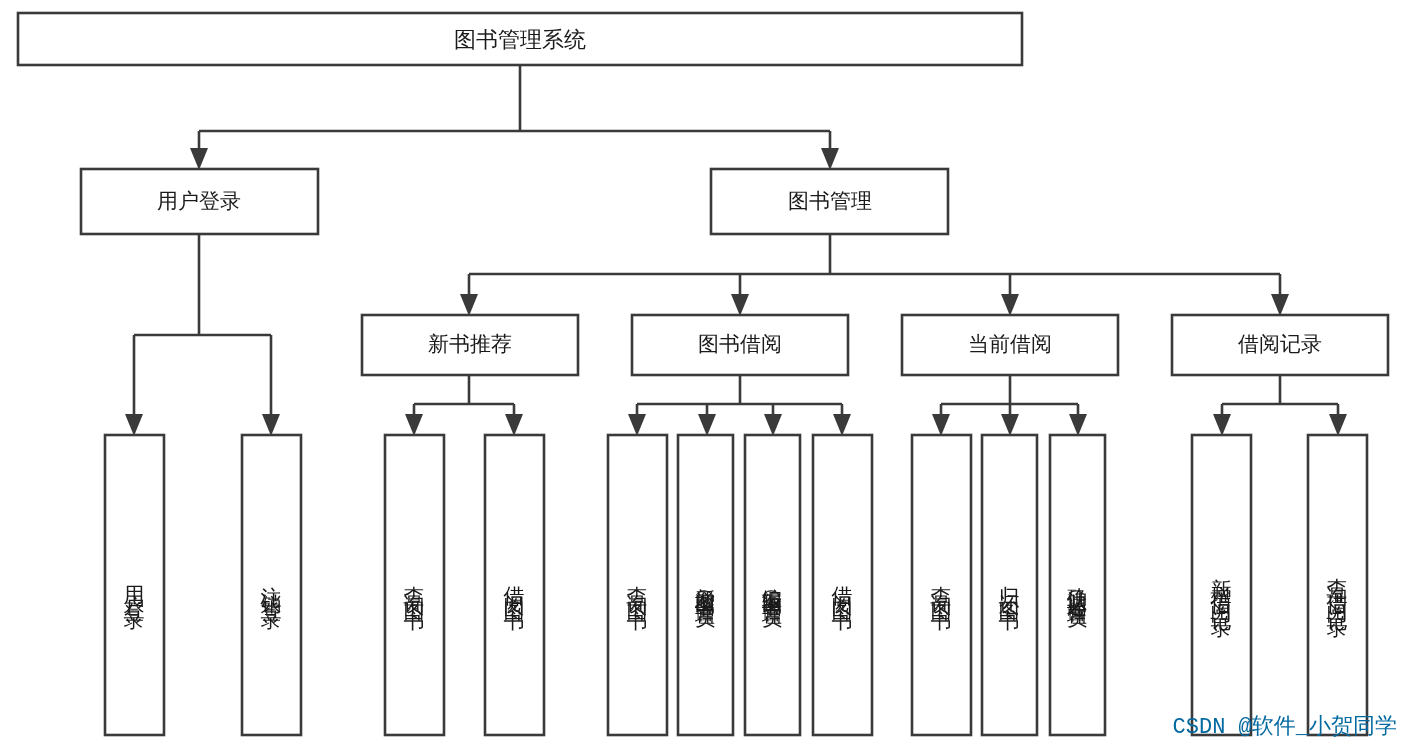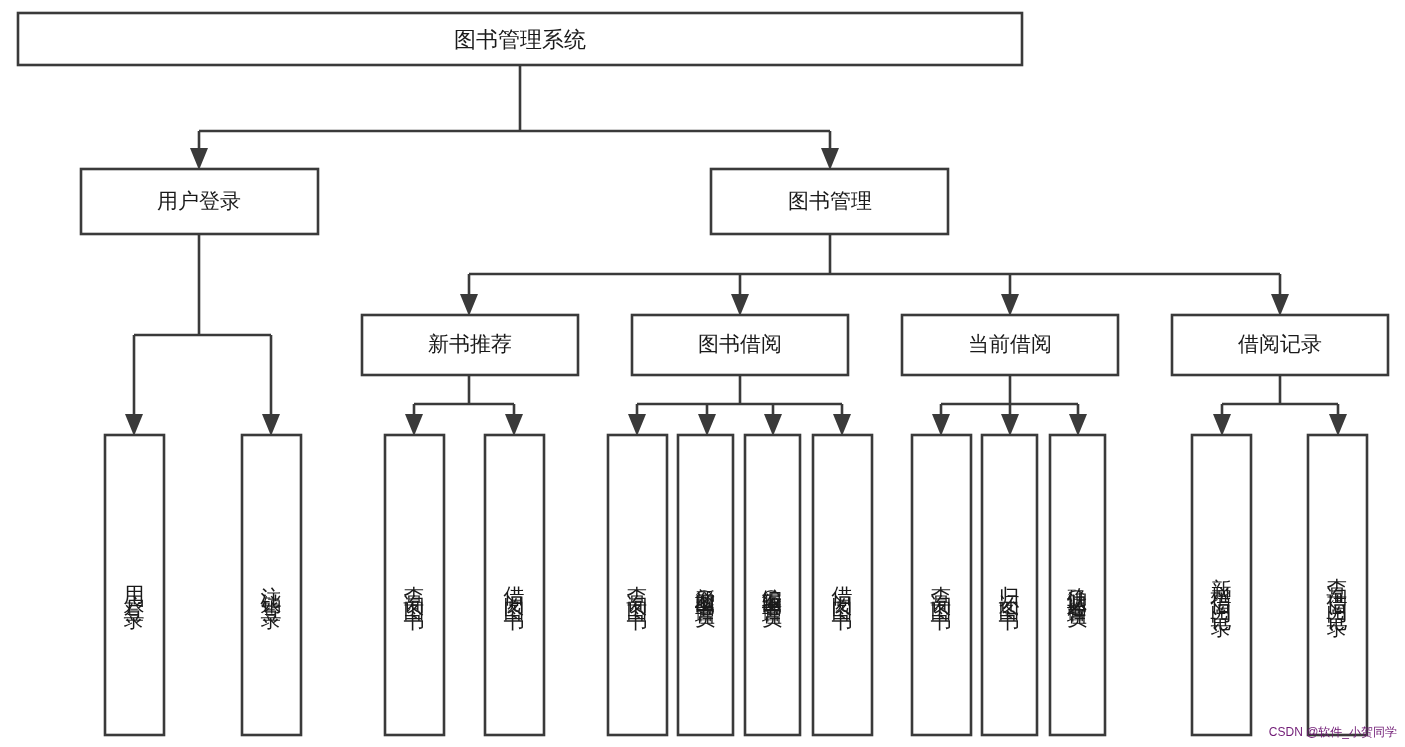--- a/index.html
+++ b/index.html
@@ -45,23 +45,23 @@
     stroke-linecap: butt;
   }
   .arrow-head {
     fill: #3a3a3a;
     stroke: none;
   }
   .watermark {
     position: absolute;
     right: 8px;
     bottom: 6px;
-    font-family: Liberation Sans, sans-serif;
-    font-size: 12px;
-    color: #701a75;
+    font-family: Liberation Mono, monospace;
+    font-size: 22px;
+    color: #0369a1;
     white-space: nowrap;
     pointer-events: none;
   }
 </style>
 </head>
 <body>
 
 <svg id="canvas" viewBox="0 0 1405 747" xmlns="http://www.w3.org/2000/svg">
 
   <defs>

